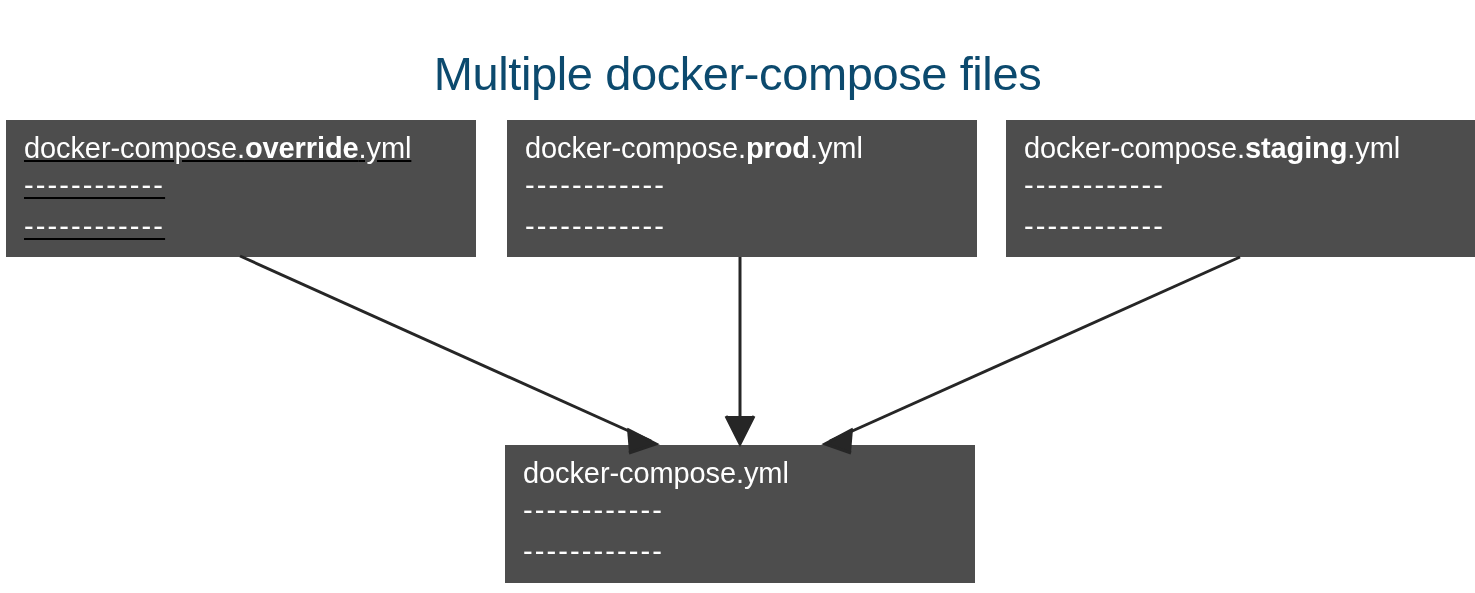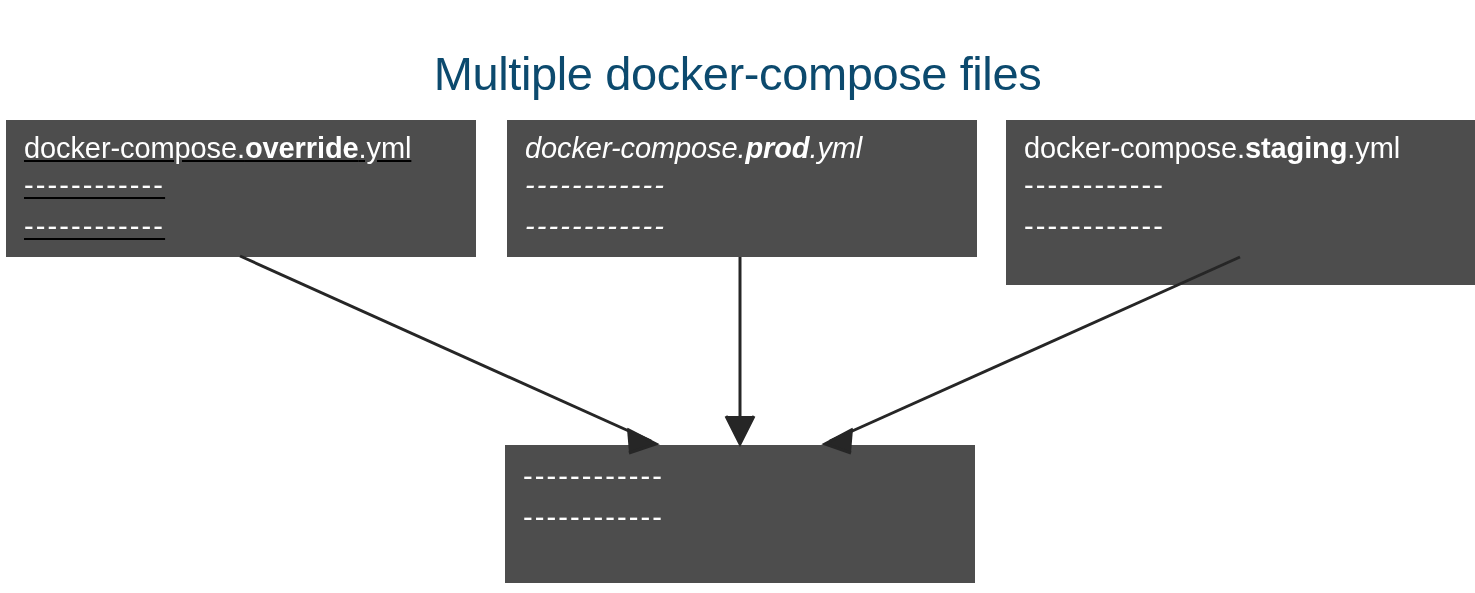--- a/index.html
+++ b/index.html
@@ -60,22 +60,22 @@
     font-size: 29px;
     color: #ffffff;
     line-height: 41px;
     letter-spacing: 2.1px;
     white-space: nowrap;
     font-weight: 400;
   }
 
   
   #box-override { left: 6px;    top: 120px; width: 470px; height: 137px; text-decoration: underline; }
-  #box-prod     { left: 507px;  top: 120px; width: 470px; height: 137px; font-style: italic; }
-  #box-staging  { left: 1006px; top: 120px; width: 470px; height: 165px; }
+  #box-prod     { left: 507px;  top: 120px; width: 470px; height: 137px; }
+  #box-staging  { left: 1006px; top: 120px; width: 470px; height: 137px; }
   #box-base     { left: 505px;  top: 445px; width: 470px; height: 138px; }
 
   
   #arrow-layer {
     position: absolute;
     left: 0;
     top: 0;
     width: 1475px;
     height: 593px;
     pointer-events: none;
@@ -106,20 +106,23 @@
 
   <div class="file-box" id="box-staging">
     <div class="file-box-title">
       <span>docker-compose.</span><b>staging</b><span>.yml</span>
     </div>
     <div class="dash-line">------------</div>
     <div class="dash-line">------------</div>
   </div>
 
   <div class="file-box" id="box-base">
+    <div class="file-box-title">
+      <span>docker-compose.yml</span><b></b><span></span>
+    </div>
     <div class="dash-line">------------</div>
     <div class="dash-line">------------</div>
   </div>
 
   <svg id="arrow-layer" viewBox="0 0 1475 593" width="1475" height="593">
     <g fill="none" stroke="#262626" stroke-width="3">
 
       <g>
         <line x1="240" y1="256" x2="651" y2="441"></line>
         <polyline points="627,429 656,444 629,453" fill="#262626" stroke="#262626" stroke-width="3" stroke-linejoin="miter"></polyline>

